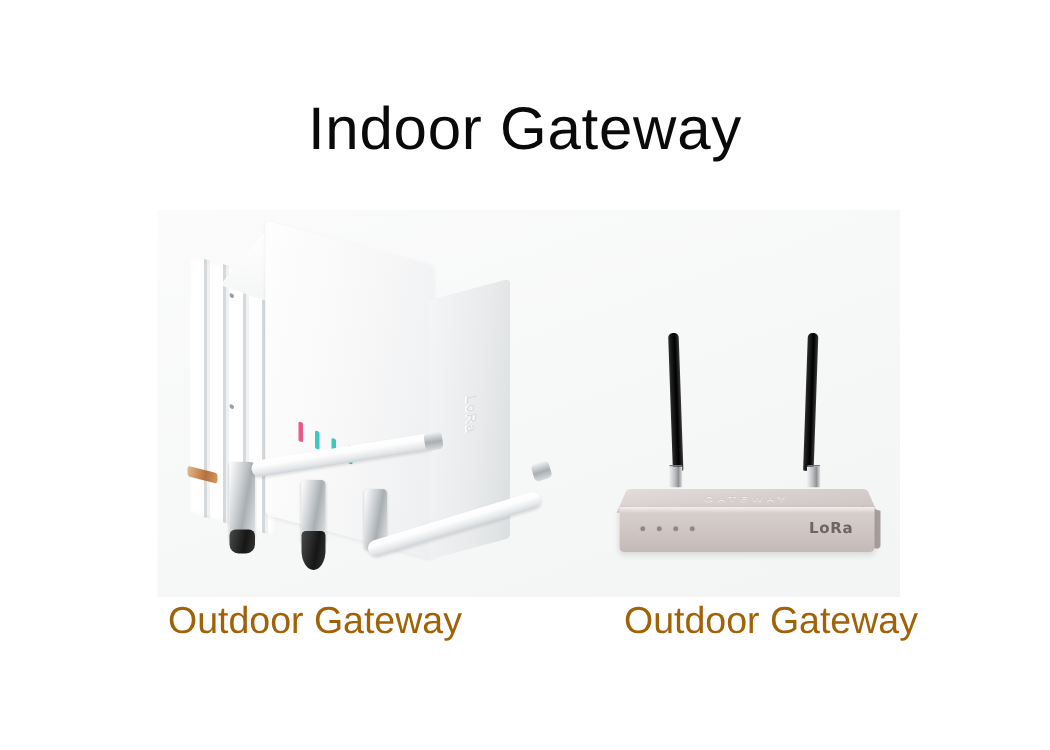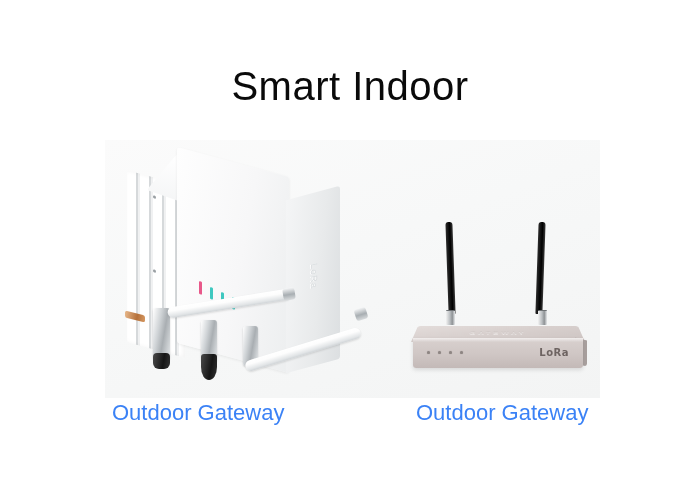--- a/index.html
+++ b/index.html
@@ -274,32 +274,32 @@
   .caption-row {
     position: absolute;
     left: 0;
     top: 400px;
     width: 700px;
     height: 40px;
   }
   .caption {
     position: absolute;
     top: 0;
-    font-size: 22px;
+    font-size: 25px;
     font-weight: 400;
-    color: #3b82f6;
+    color: #a16207;
     white-space: nowrap;
   }
   .caption-outdoor { left: 112px; }
   .caption-indoor  { left: 416px; }
 </style>
 </head>
 <body>
 
-<div class="slide-title">Smart Indoor</div>
+<div class="slide-title">Indoor Gateway</div>
 
 <div class="photo-panel">
 
   <div class="outdoor-figure">
 
     <div class="od-fins">
       <div class="od-fin-screw" style="left:26px; top:18px;"></div>
       <div class="od-fin-screw" style="left:26px; top:92px;"></div>
     </div>
 

